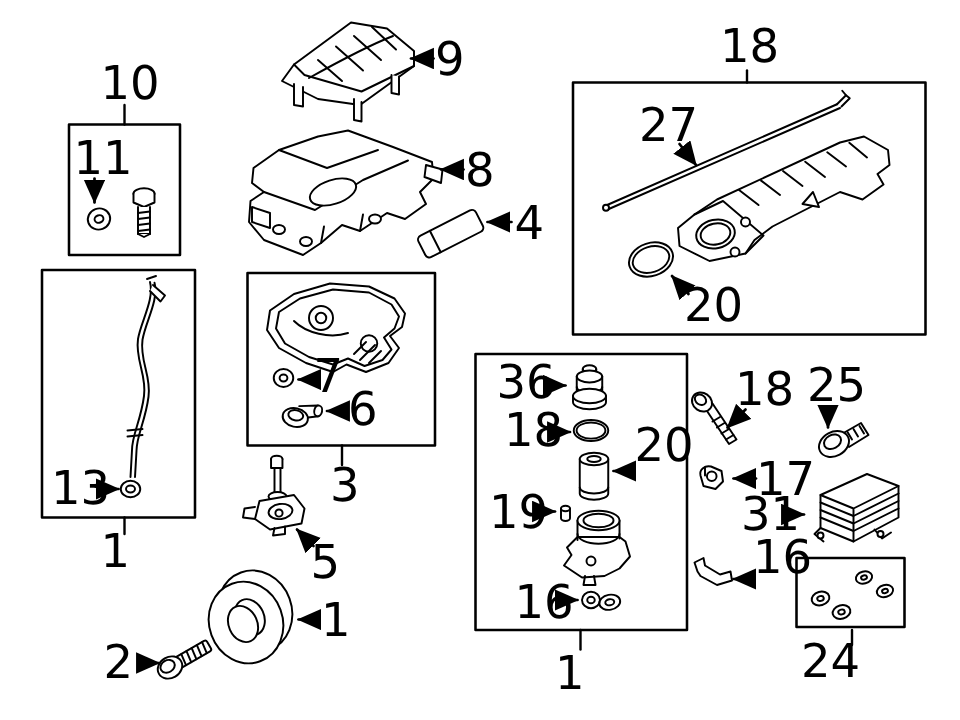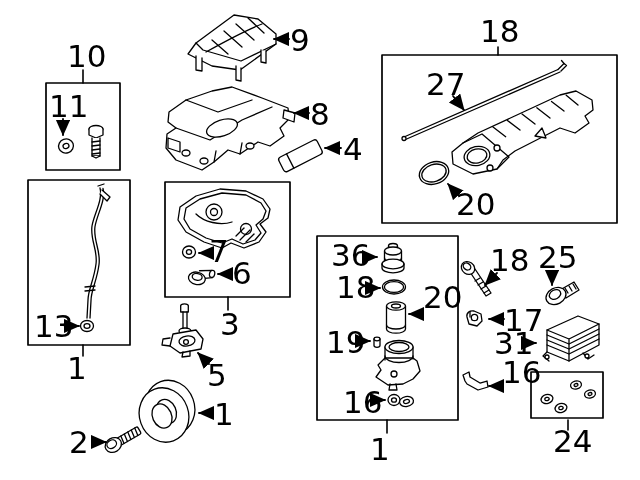--- a/index.html
+++ b/index.html
@@ -312,19 +312,19 @@
 <div class="lbl" style="left:370px;top:434px">1</div>
 <div class="lbl" style="left:343px;top:387px">16</div>
 <div class="lbl" style="left:502px;top:357px">16</div>
 <div class="lbl" style="left:504px;top:305px">17</div>
 <div class="lbl" style="left:490px;top:245px">18</div>
 <div class="lbl" style="left:326px;top:327px">19</div>
 <div class="lbl" style="left:423px;top:282px">20</div>
 <div class="lbl" style="left:336px;top:272px">18</div>
 <div class="lbl" style="left:331px;top:240px">36</div>
 <div class="lbl" style="left:494px;top:328px">31</div>
-<div class="lbl" style="left:553px;top:426px">24</div>
+<div class="lbl" style="left:534px;top:426px">24</div>
 <div class="lbl" style="left:538px;top:242px">25</div>
 <div class="lbl" style="left:480px;top:16px">18</div>
 <div class="lbl" style="left:426px;top:69px">27</div>
 <div class="lbl" style="left:456px;top:189px">20</div>
 
 </div>
 
 </body></html>

